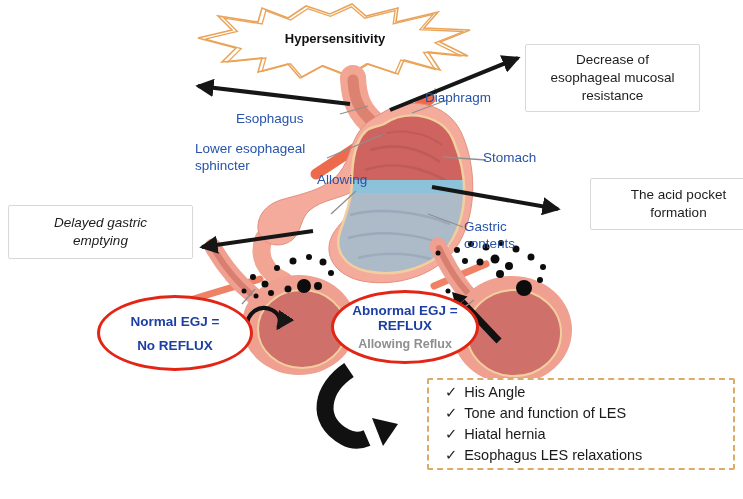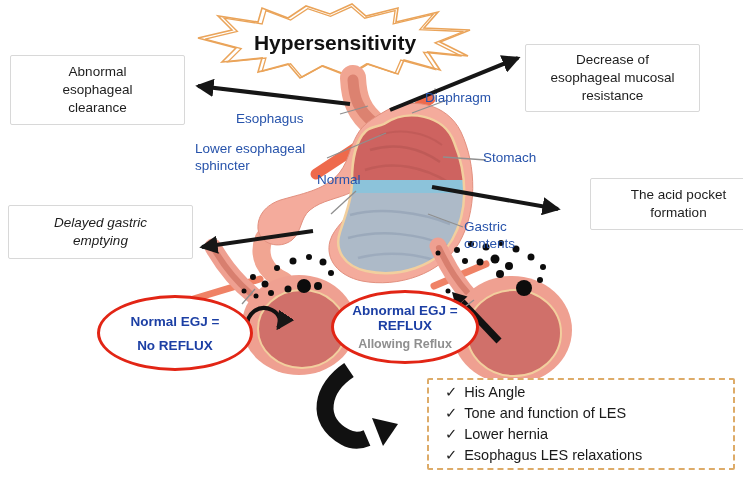--- a/index.html
+++ b/index.html
@@ -3,21 +3,21 @@
 <meta charset="utf-8">
 <style>
   html,body { margin:0; padding:0; background:#ffffff; }
   .canvas {
     position:relative; width:743px; height:499px; background:#fff;
     font-family:"Liberation Sans", sans-serif; overflow:hidden;
   }
   .svg-layer { position:absolute; left:0; top:0; }
   .starburst-text {
     position:absolute; left:240px; top:31px; width:190px;
-    text-align:center; font-weight:bold; font-size:21px; color:#121212;
+    text-align:center; font-weight:bold; font-size:13px; color:#121212;
   }
   .box {
     position:absolute; background:#fff; border:1px solid #d8d8d8; border-radius:2px;
     display:flex; align-items:center; justify-content:center; text-align:center;
     color:#1d1d1d; font-size:13.5px; line-height:1.35;
   }
   .box span { display:block; }
   .anat-label {
     position:absolute; color:#2753ab; font-size:13.5px; line-height:1.25;
     text-align:left;
@@ -159,37 +159,34 @@
     </g>
 
     <g>
       <path d="M349,370 C322,388 314,420 345,437 C352,441 360,441 367,438" fill="none" stroke="#111111" stroke-width="17"></path>
       <polygon points="398,424 383,446 372,418" fill="#111111"></polygon>
     </g>
   </svg>
 
   <div class="starburst-text">Hypersensitivity</div>
 
-  <div class="box" style="left:10px; top:55px; width:173px; height:68px;">
-    <span style="max-width:100px;">Abnormal esophageal clearance</span>
-  </div>
   <div class="box" style="left:525px; top:44px; width:173px; height:66px;">
     <span style="max-width:145px;">Decrease of esophageal mucosal resistance</span>
   </div>
   <div class="box" style="left:8px; top:205px; width:183px; height:52px;font-style:italic;">
     <span style="max-width:115px;">Delayed gastric emptying</span>
   </div>
   <div class="box" style="left:590px; top:178px; width:175px; height:50px;">
     <span style="max-width:120px;">The acid pocket formation</span>
   </div>
 
   <div class="anat-label" style="left:236px; top:111px; width:120px;">Esophagus</div>
   <div class="anat-label" style="left:425px; top:90px; width:120px;">Diaphragm</div>
   <div class="anat-label" style="left:195px; top:141px; width:138px;">Lower esophageal sphincter</div>
-  <div class="anat-label" style="left:317px; top:172px; width:80px;">Normal</div>
+  <div class="anat-label" style="left:317px; top:172px; width:80px;">Allowing</div>
   <div class="anat-label" style="left:483px; top:150px; width:80px;">Stomach</div>
   <div class="anat-label" style="left:464px; top:219px; width:72px;">Gastric contents</div>
 
   <div class="oval" style="left:97px; top:295px; width:150px; height:70px;">
     <span>Normal EGJ =</span>
     <span class="gap"></span>
     <span>No REFLUX</span>
   </div>
   <div class="oval" style="left:331px; top:290px; width:142px; height:68px;">
     <span>Abnormal EGJ =</span>
@@ -201,21 +198,21 @@
     <div class="check-item">
       <span class="check">✓</span>
       <span>His Angle</span>
     </div>
     <div class="check-item">
       <span class="check">✓</span>
       <span>Tone and function of LES</span>
     </div>
     <div class="check-item">
       <span class="check">✓</span>
-      <span>Lower hernia</span>
+      <span>Hiatal hernia</span>
     </div>
     <div class="check-item">
       <span class="check">✓</span>
       <span>Esophagus LES relaxations</span>
     </div>
   </div>
 
 </div>
 
 </body></html>

